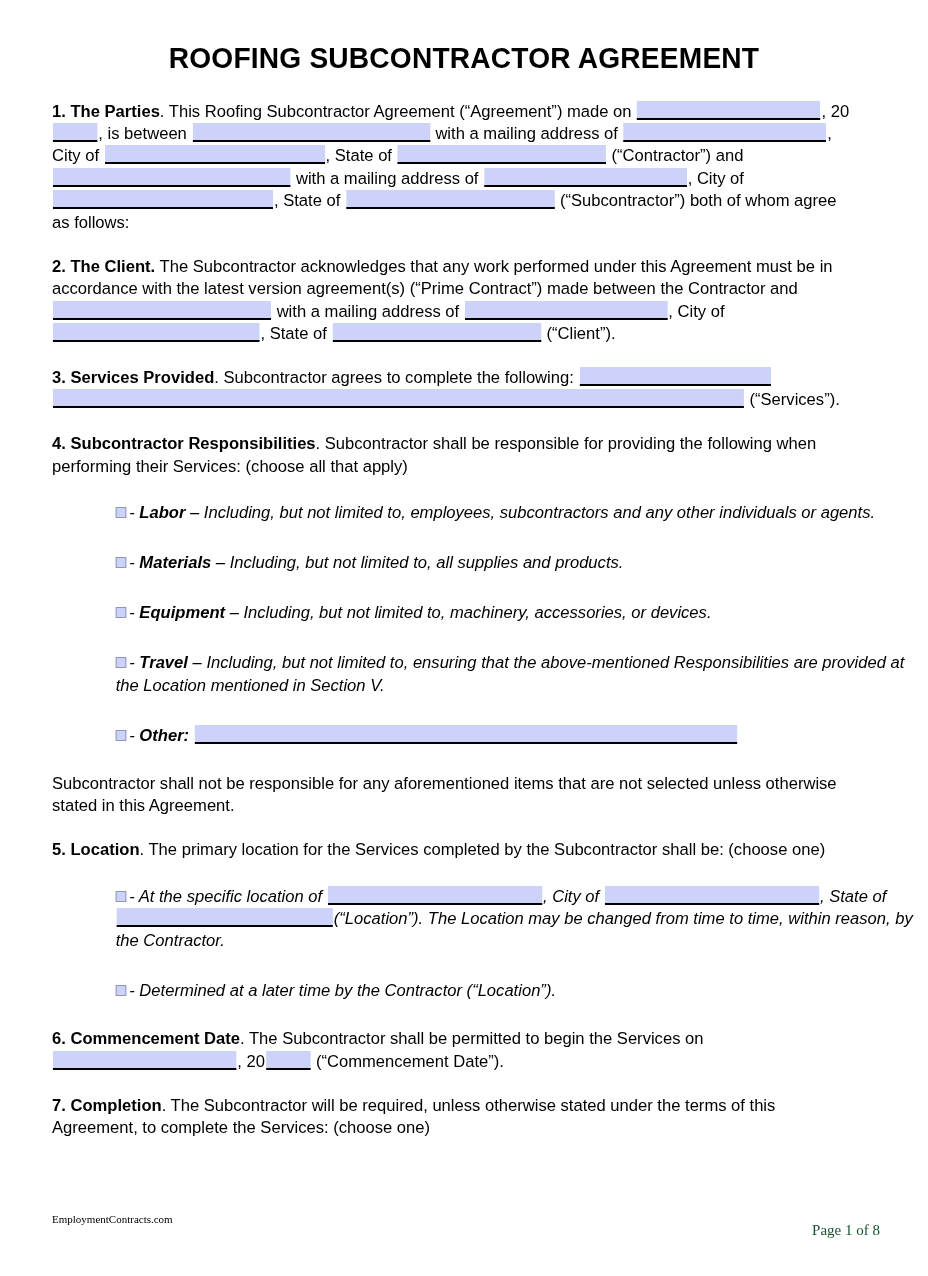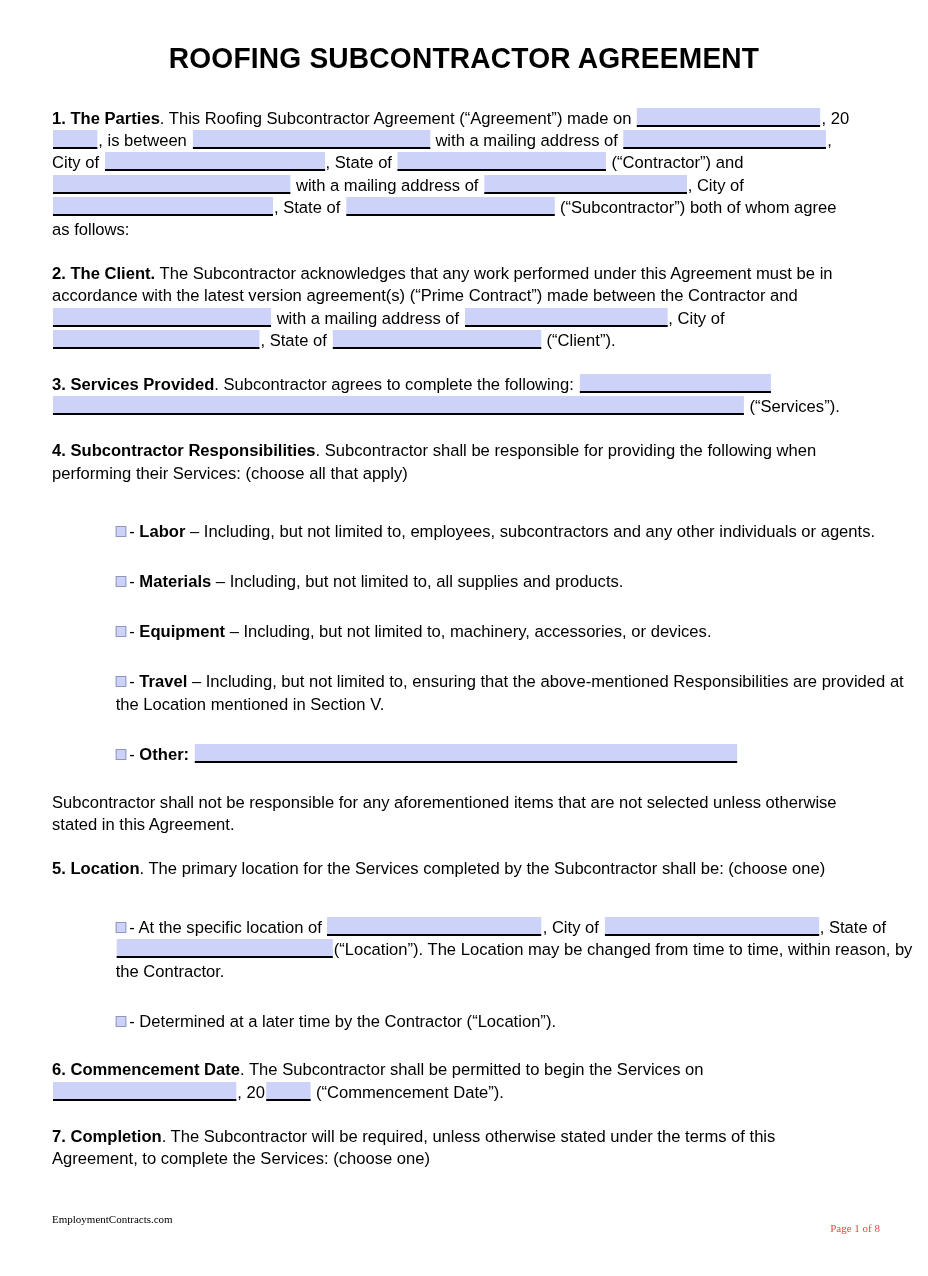--- a/index.html
+++ b/index.html
@@ -38,21 +38,21 @@
     line-height: 1.1;
     font-family: "Liberation Sans", "DejaVu Sans", sans-serif;
     transform: scaleX(0.97);
     transform-origin: center center;
   }
 
   
   .body-wrap {
     position: absolute;
     left: 52px;
-    top: 107px;
+    top: 100px;
     width: 800px;
   }
 
   .sec {
     margin: 0 0 22px 0;
     font-size: 17.2px;
     line-height: 22.2px;
     transform: scaleX(0.965);
     transform-origin: left top;
     width: 829px; 
@@ -106,38 +106,38 @@
     display: inline-block;
     width: 11px;
     height: 11px;
     border: 1px solid #8f96b8;
     background: #ccd2f8;
     vertical-align: 0px;
     margin-right: 3px;
     box-sizing: border-box;
   }
 
-  .choice-block { margin-top: 36px; }
+  .choice-block { margin-top: 24px; font-style: italic; }
 
   
   .footer-left {
     position: absolute;
     left: 52px;
     top: 1213px;
     font-family: "Liberation Serif", "DejaVu Serif", serif;
     font-size: 11px;
     color: #000000;
   }
   .footer-right {
     position: absolute;
     right: 48px;
     top: 1222px;
     font-family: "Liberation Serif", "DejaVu Serif", serif;
-    font-size: 11px;
-    color: #ef4444;
+    font-size: 15px;
+    color: #14532d;
   }
 </style>
 </head>
 <body>
 
 <div class="page">
 
   <h1 class="doc-title">ROOFING SUBCONTRACTOR AGREEMENT</h1>
 
   <div class="body-wrap">

